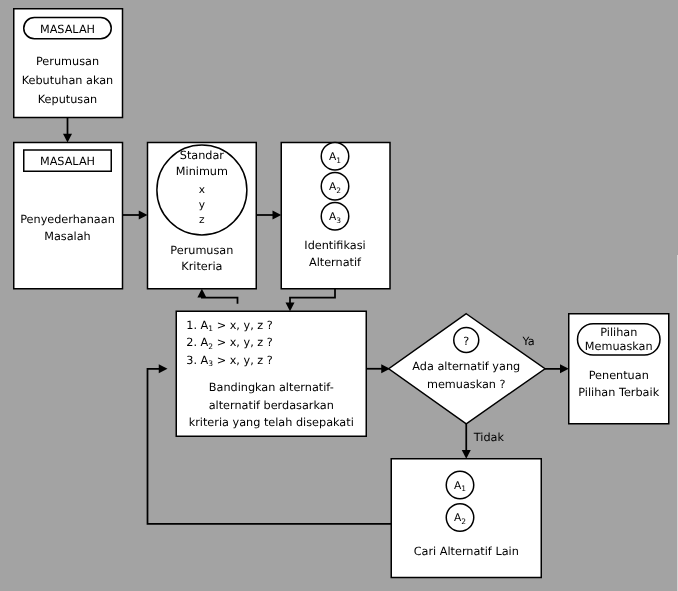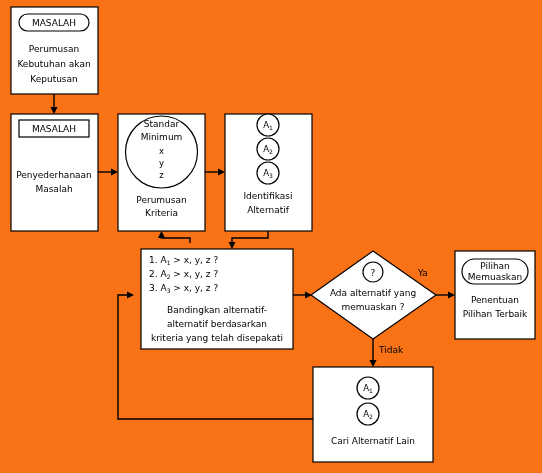--- a/index.html
+++ b/index.html
@@ -4,21 +4,21 @@
 <style>
   html, body {
     margin: 0;
     padding: 0;
     background: #ffffff;
   }
   #diagram-root {
     position: relative;
     width: 542px;
     height: 473px;
-    background: #f97316;
+    background: #a3a3a3;
     font-family: "DejaVu Sans", sans-serif;
     overflow: hidden;
   }
   svg.flow {
     display: block;
     width: 542px;
     height: 473px;
   }
   .box {
     fill: #ffffff;

